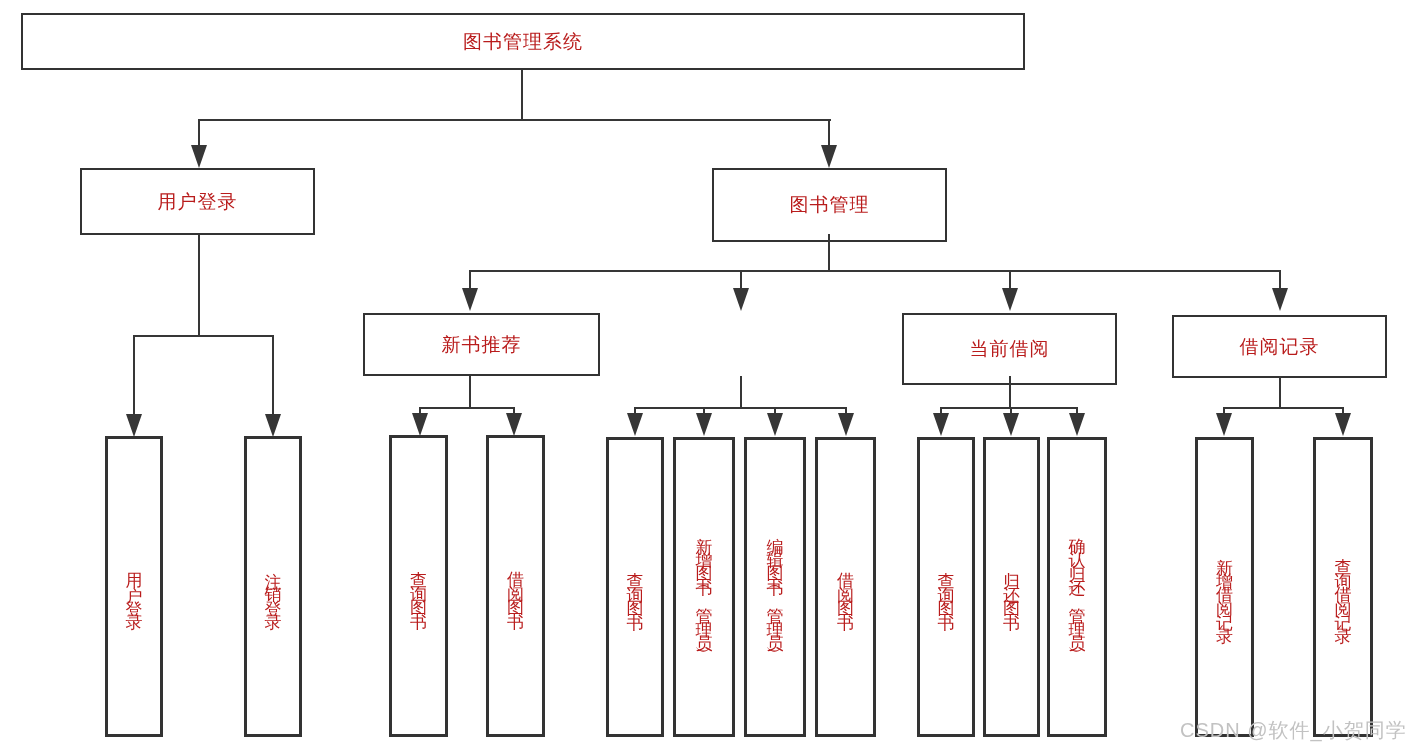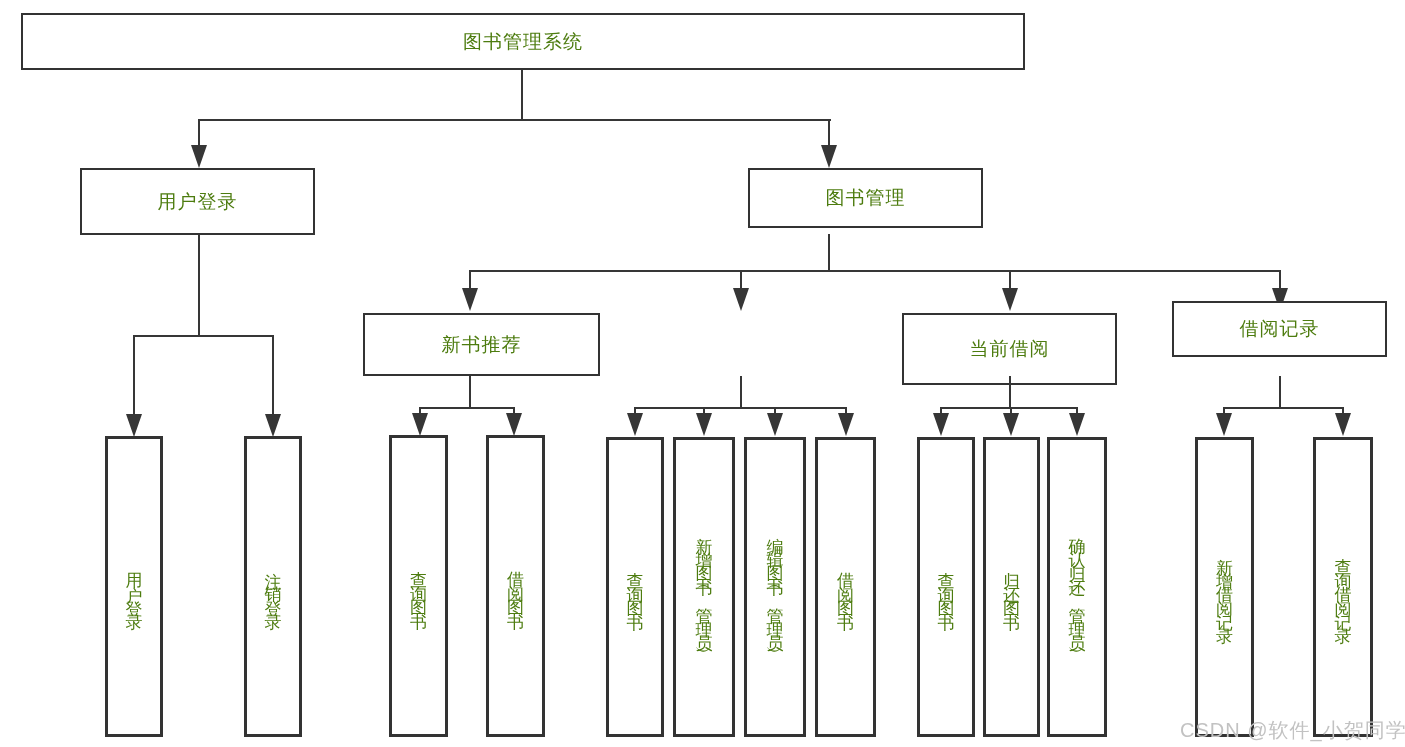--- a/index.html
+++ b/index.html
@@ -3,21 +3,21 @@
 <meta charset="utf-8">
 <style>
   html,body{margin:0;padding:0;background:#ffffff;}
   .canvas{
     position:relative;width:1405px;height:747px;background:#ffffff;overflow:hidden;
     font-family:"Liberation Sans","DejaVu Sans",sans-serif;color:#333333;
   }
   .box{
     position:absolute;box-sizing:border-box;background:#ffffff;
     border:2px solid #333333;display:flex;align-items:center;justify-content:center;
-    font-size:19px;color:#4d7c0f;letter-spacing:1px;
+    font-size:19px;color:#b91c1c;letter-spacing:1px;
   }
   .leaf{border-width:3px;}
   .leaf .vtext{
     writing-mode:vertical-rl;text-orientation:mixed;
     font-size:17px;line-height:1;letter-spacing:14px;
   }
   .hl{position:absolute;height:2px;background:#363636;}
   .vl{position:absolute;width:2px;background:#363636;}
   .ah{
     position:absolute;width:0;height:0;
@@ -41,21 +41,21 @@
   <div class="vl" style="left:521px;top:70px;height:50px;"></div>
   <div class="hl" style="left:198px;top:119px;width:633px;"></div>
   <div class="vl" style="left:198px;top:119px;height:29px;"></div>
   <div class="ah" style="left:191px;top:145px;"></div>
   <div class="vl" style="left:828px;top:119px;height:29px;"></div>
   <div class="ah" style="left:821px;top:145px;"></div>
 
   <div class="box" style="left:80px;top:168px;width:235px;height:67px;">
     <span>用户登录</span>
   </div>
-  <div class="box" style="left:748px;top:168px;width:235px;height:60px;">
+  <div class="box" style="left:712px;top:168px;width:235px;height:74px;">
     <span>图书管理</span>
   </div>
 
   <div class="vl" style="left:198px;top:235px;height:102px;"></div>
   <div class="hl" style="left:133px;top:335px;width:141px;"></div>
   <div class="vl" style="left:133px;top:335px;height:80px;"></div>
   <div class="ah" style="left:126px;top:414px;"></div>
   <div class="vl" style="left:272px;top:335px;height:80px;"></div>
   <div class="ah" style="left:265px;top:414px;"></div>
 
@@ -69,21 +69,21 @@
   <div class="ah" style="left:1002px;top:288px;"></div>
   <div class="vl" style="left:1279px;top:270px;height:20px;"></div>
   <div class="ah" style="left:1272px;top:288px;"></div>
 
   <div class="box" style="left:363px;top:313px;width:237px;height:63px;">
     <span>新书推荐</span>
   </div>
   <div class="box" style="left:902px;top:313px;width:215px;height:72px;">
     <span>当前借阅</span>
   </div>
-  <div class="box" style="left:1172px;top:301px;width:215px;height:56px;">
+  <div class="box" style="left:1172px;top:315px;width:215px;height:63px;">
     <span>借阅记录</span>
   </div>
 
   <div class="vl" style="left:469px;top:376px;height:33px;"></div>
   <div class="hl" style="left:419px;top:407px;width:96px;"></div>
   <div class="vl" style="left:419px;top:407px;height:8px;"></div>
   <div class="ah" style="left:412px;top:413px;"></div>
   <div class="vl" style="left:513px;top:407px;height:8px;"></div>
   <div class="ah" style="left:506px;top:413px;"></div>
 

